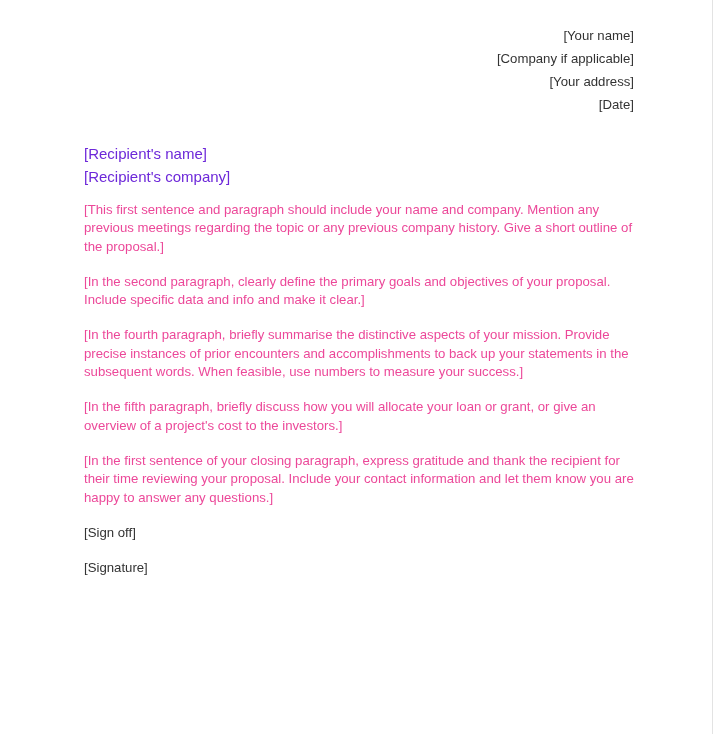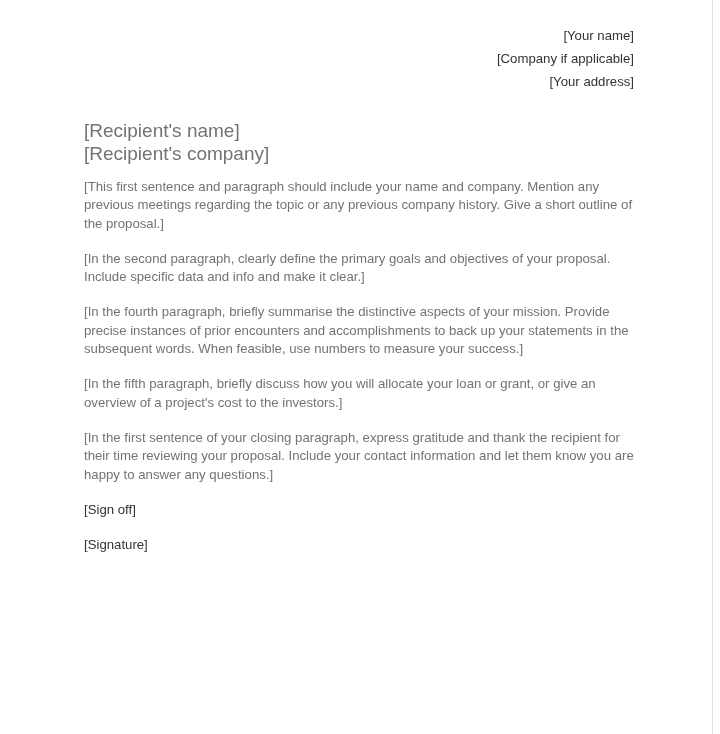--- a/index.html
+++ b/index.html
@@ -54,42 +54,42 @@
     color: #333333;
     white-space: nowrap;
   }
 
   
   .recipient-block {
     margin-top: 26px;
     text-align: left;
   }
   .recipient-line {
-    font-size: 19px;
+    font-size: 15px;
     line-height: 23px;
-    color: #737373;
+    color: #6d28d9;
     white-space: nowrap;
   }
 
   
   .greeting {
     margin-top: 11px;
     font-size: 13.2px;
     line-height: 23px;
     color: #333333;
   }
 
   
   .body-block {
     margin-top: 13px;
   }
   .paragraph {
     font-size: 13.2px;
     line-height: 18.3px;
-    color: #737373;
+    color: #ec4899;
     margin: 0 0 17px 0;
     text-align: left;
   }
 
   
   .closing-block {
     margin-top: 14px;
   }
   .closing-line {
     font-size: 13.2px;
@@ -101,20 +101,21 @@
 </head>
 <body>
 
 <div class="document">
   <div class="content">
 
     <div class="sender-block">
       <div class="sender-line">[Your name]</div>
       <div class="sender-line">[Company if applicable]</div>
       <div class="sender-line">[Your address]</div>
+      <div class="sender-line">[Date]</div>
     </div>
 
     <div class="recipient-block">
       <div class="recipient-line">[Recipient's name]</div>
       <div class="recipient-line">[Recipient's company]</div>
     </div>
 
 
     <div class="body-block">
       <p class="paragraph">[This first sentence and paragraph should include your name and company. Mention any previous meetings regarding the topic or any previous company history. Give a short outline of the proposal.]</p>

